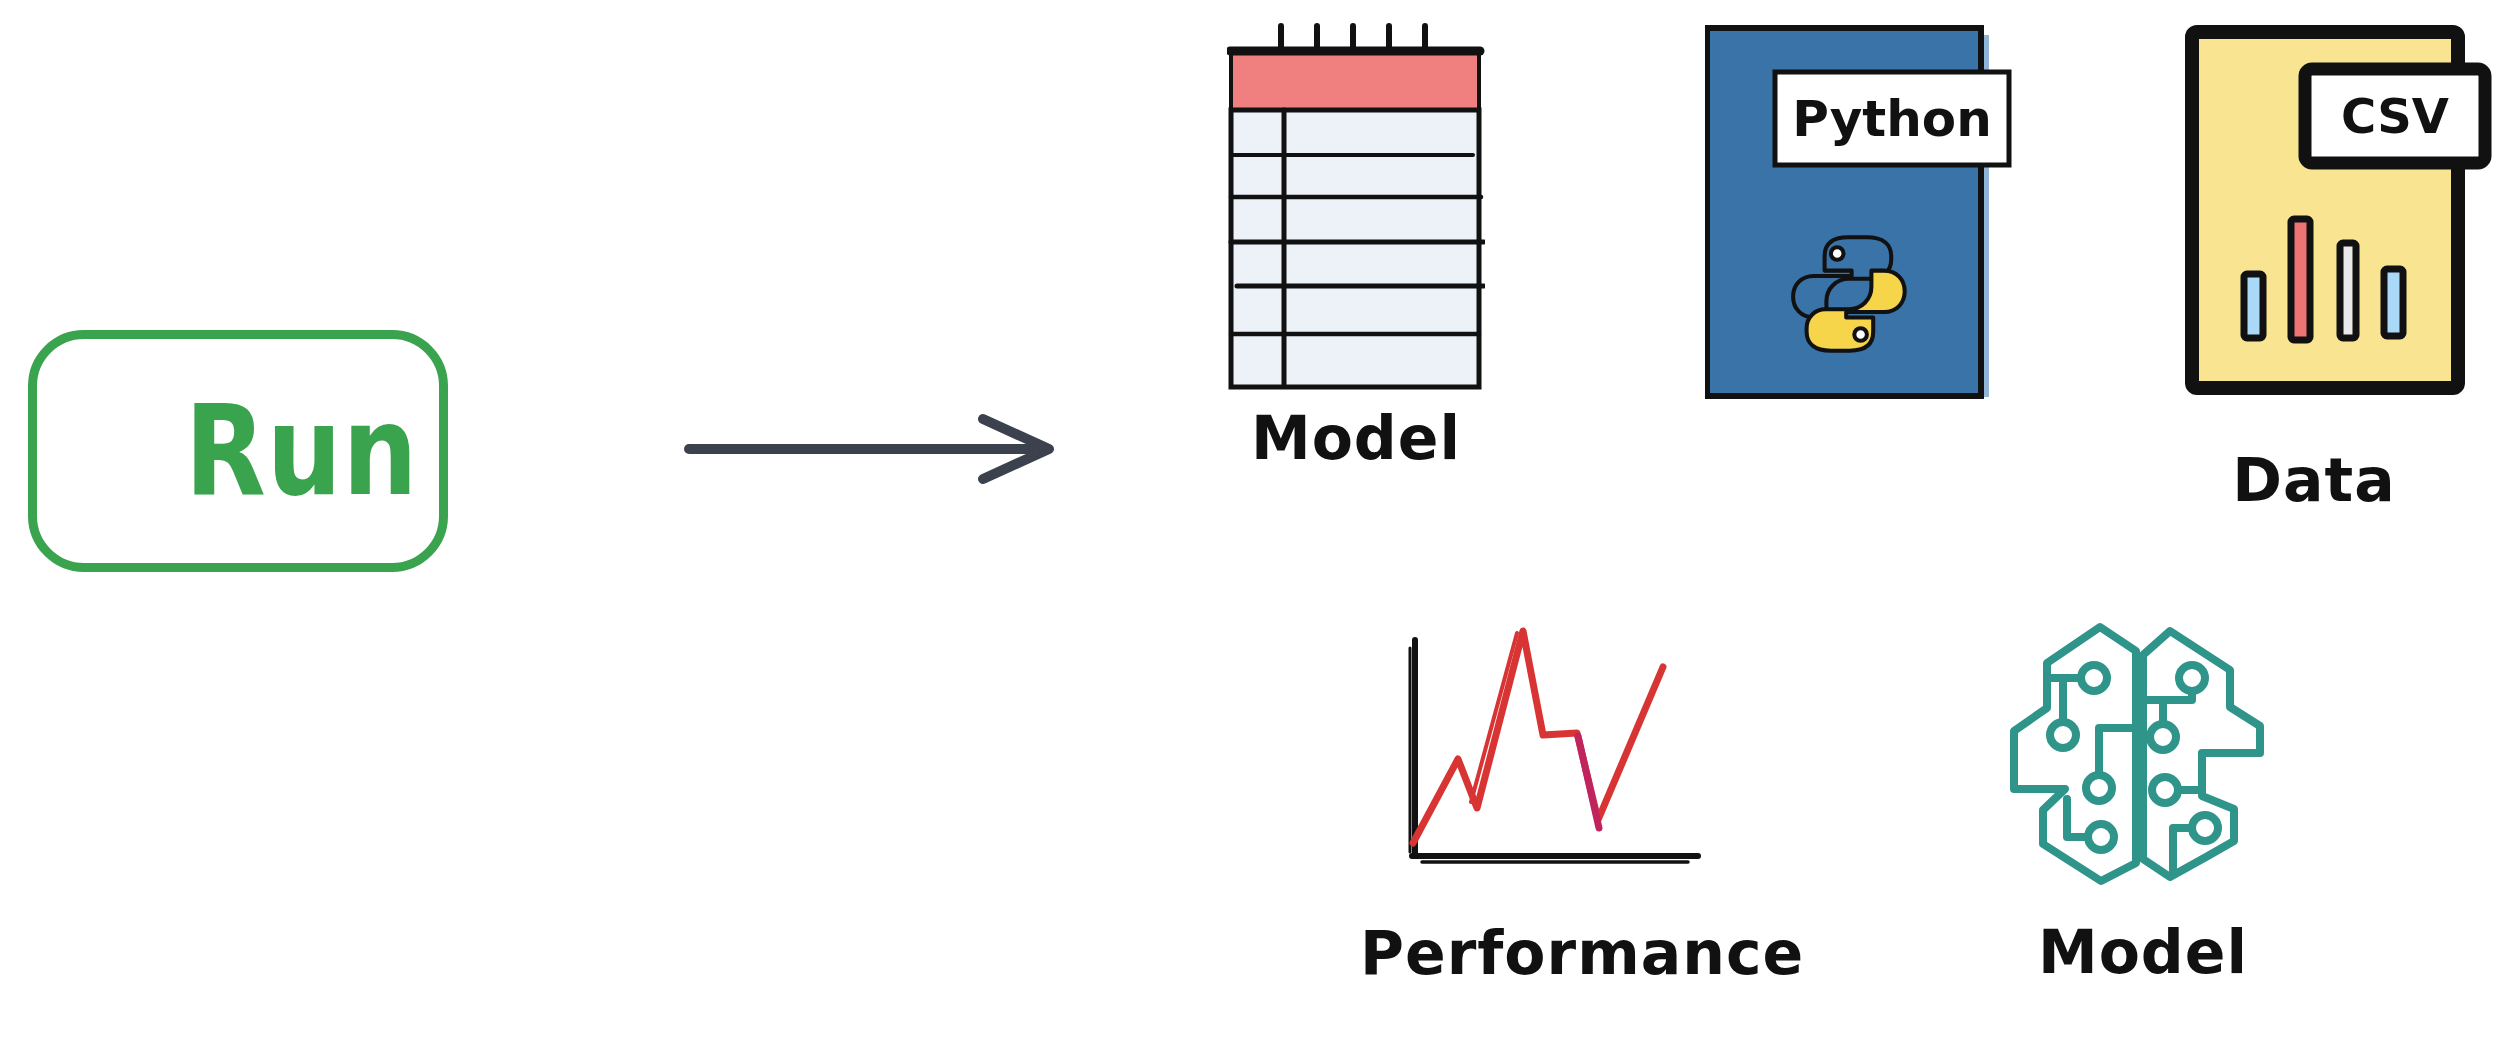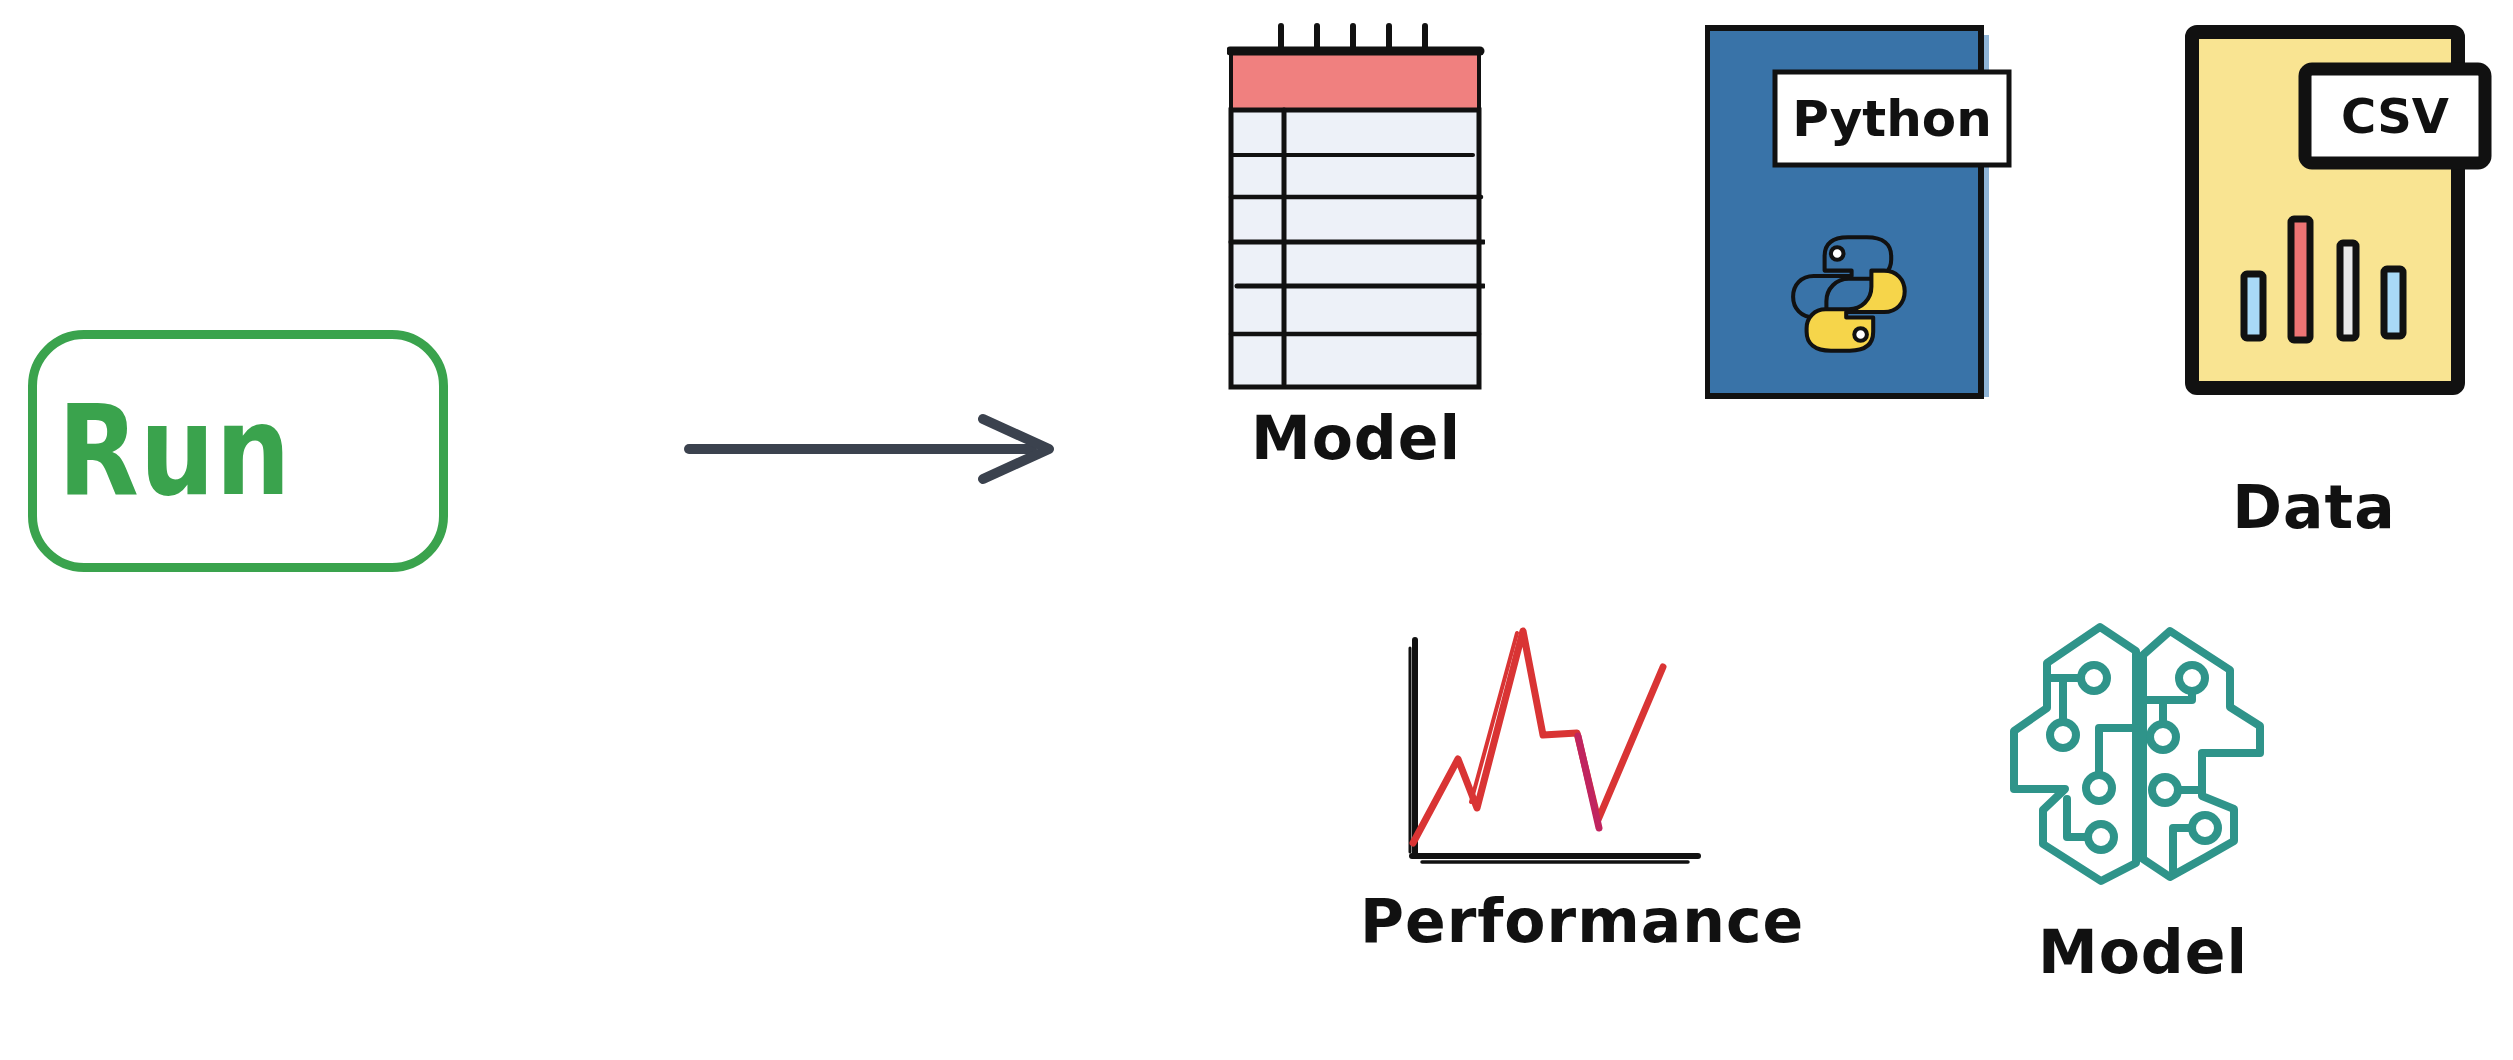--- a/index.html
+++ b/index.html
@@ -28,39 +28,39 @@
     font-family:"DejaVu Sans","Liberation Sans",sans-serif;
     color:var(--ink);
   }
   .abs{position:absolute;}
 
   
   .run-box{
     left:28px;top:330px;width:402px;height:224px;
     border:9px solid var(--run-green);
     border-radius:56px;
-    display:flex;align-items:center;justify-content:flex-start;
+    display:flex;align-items:center;justify-content:flex-end;
     background:#ffffff;
   }
   .run-text{
     font-size:124px;font-weight:bold;color:var(--run-green);
     transform:scaleX(.85);letter-spacing:1px;line-height:1;
     transform-origin:center;
   }
 
   
   .label{
     font-size:60px;font-weight:bold;color:var(--ink);
     text-align:center;white-space:nowrap;line-height:73px;
     letter-spacing:1px;
   }
   .lbl-config{left:1196px;top:402px;width:320px;}
   .lbl-code{left:1683px;top:450px;width:320px;}
-  .lbl-data{left:2154px;top:471px;width:320px;}
-  .lbl-perf{left:1360px;top:884px;width:360px;line-height:74px;text-align:right;}
+  .lbl-data{left:2154px;top:444px;width:320px;}
+  .lbl-perf{left:1360px;top:916px;width:360px;line-height:74px;text-align:right;}
   .lbl-model{left:1983px;top:916px;width:320px;}
 
   
   svg{display:block;}
   .badge-text{
     font-family:"DejaVu Sans","Liberation Sans",sans-serif;
     font-weight:bold;fill:var(--ink);
   }
 </style>
 </head>

